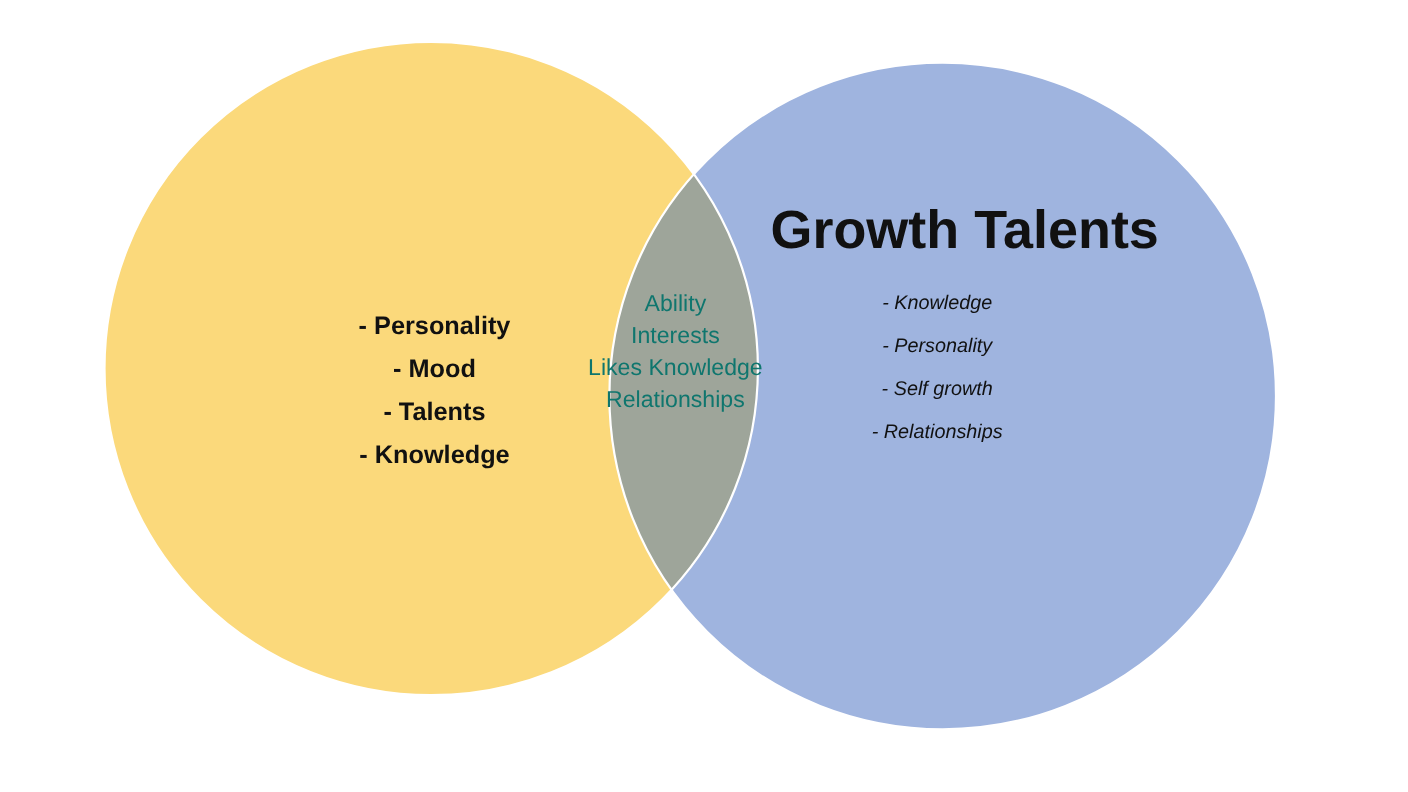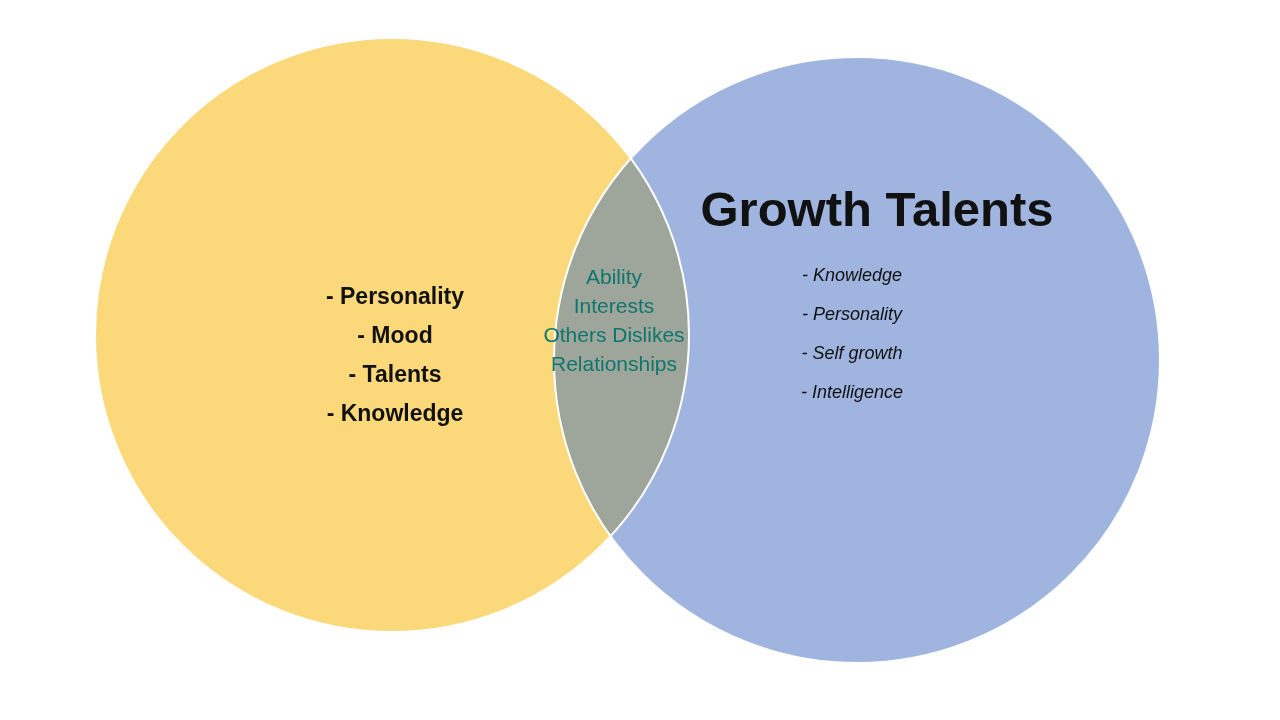--- a/index.html
+++ b/index.html
@@ -95,26 +95,26 @@
   <div class="abs item-list fixed-list">
     <div>- Personality</div>
     <div>- Mood</div>
     <div>- Talents</div>
     <div>- Knowledge</div>
   </div>
 
   <div class="abs item-list overlap-list">
     <div>Ability</div>
     <div>Interests</div>
-    <div>Others Dislikes</div>
+    <div>Likes Knowledge</div>
     <div>Relationships</div>
   </div>
 
   <div class="abs circle-title growth-title">Growth Talents</div>
 
   <div class="abs item-list growth-list">
     <div>- Knowledge</div>
     <div>- Personality</div>
     <div>- Self growth</div>
-    <div>- Intelligence</div>
+    <div>- Relationships</div>
   </div>
 
 </div>
 
 </body></html>

